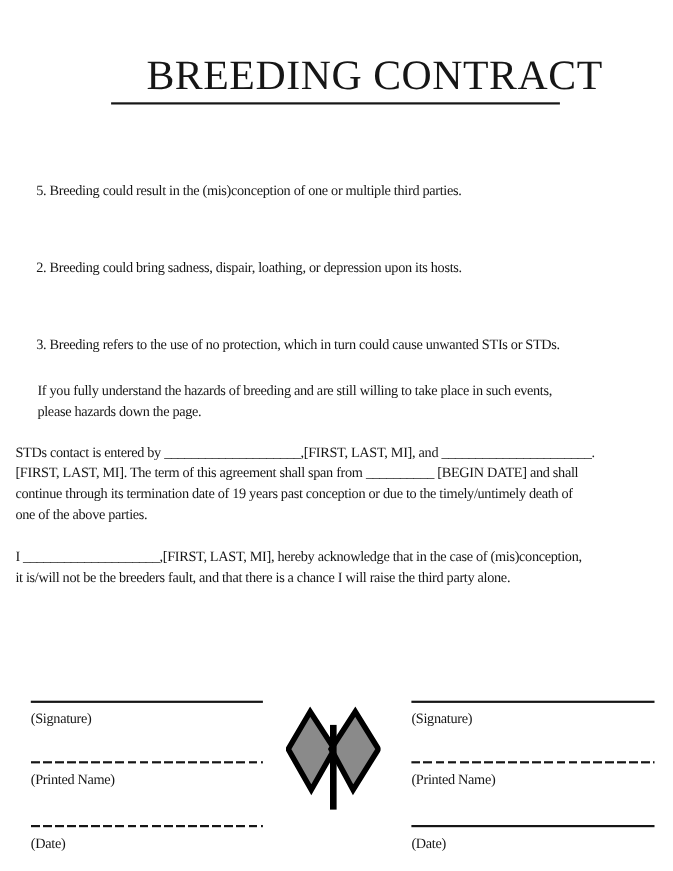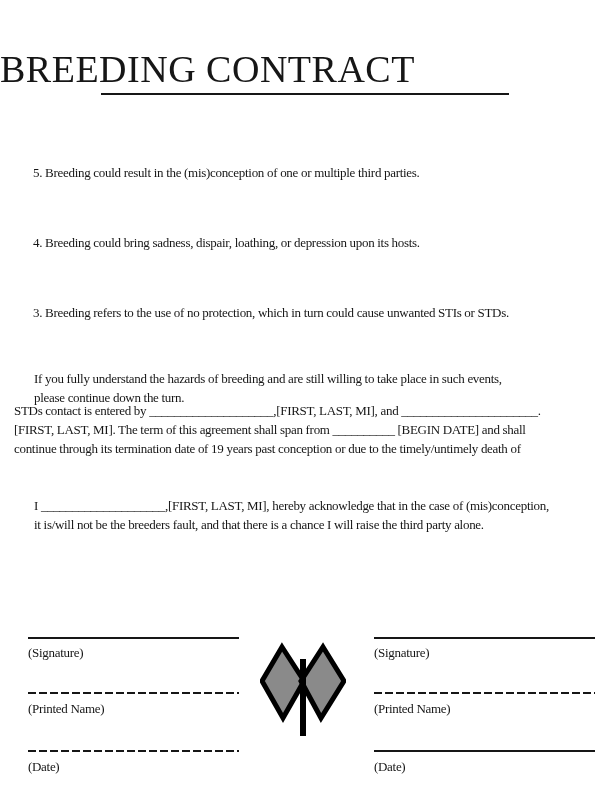--- a/index.html
+++ b/index.html
@@ -10,32 +10,32 @@
     background:#ffffff;
     overflow:hidden;
     font-family:"Liberation Serif","DejaVu Serif",serif;
     color:#161616;
     font-size:13px;
     letter-spacing:-0.3px;
   }
   .line{white-space:nowrap;line-height:19px;}
   #title{
     position:absolute;top:48px;left:0;width:548px;
-    margin:0;text-align:left;
+    margin:0;text-align:right;
     font-size:38px;font-weight:normal;letter-spacing:0.5px;
     line-height:42px;
   }
   #title-underline{position:absolute;top:93px;left:101px;width:408px;height:2px;background:#161616;}
   #intro{position:absolute;top:122px;left:50px;}
   #hazard-1{position:absolute;top:163px;left:33px;}
   #hazard-2{position:absolute;top:233px;left:33px;}
   #hazard-3{position:absolute;top:303px;left:33px;}
-  #confirmation{position:absolute;top:345px;left:34px;margin-top:24px;}
+  #confirmation{position:absolute;top:345px;left:34px;}
   #contract{position:absolute;top:401px;left:14px;}
-  #acknowledgement{position:absolute;top:496px;left:14px;margin-left:20px;}
+  #acknowledgement{position:absolute;top:496px;left:14px;}
   #modification{position:absolute;top:554px;left:33px;}
   .sig-col{position:absolute;top:635px;height:150px;}
   #sig-col-left{left:28px;width:211px;}
   #sig-col-right{left:374px;width:221px;}
   .sig-line{position:absolute;left:0;right:0;height:2px;background:#161616;}
   .sig-line.dashed{
     background:repeating-linear-gradient(90deg,#161616 0px,#161616 8px,transparent 8px,transparent 11px);
     height:1.5px;
   }
   .sig-label{position:absolute;left:0;right:0;text-align:left;white-space:nowrap;}
@@ -47,32 +47,33 @@
 </head>
 <body>
 
 <div class="page">
 
   <h1 id="title">BREEDING CONTRACT</h1>
   <div id="title-underline"></div>
 
 
   <div id="hazard-1" class="line">5. Breeding could result in the (mis)conception of one or multiple third parties.</div>
-  <div id="hazard-2" class="line">4. Breeding could bring sadness, dispair, loathing, or depression upon its hosts.</div>
+  <div id="hazard-2" class="line">2. Breeding could bring sadness, dispair, loathing, or depression upon its hosts.</div>
   <div id="hazard-3" class="line">3. Breeding refers to the use of no protection, which in turn could cause unwanted STIs or STDs.</div>
 
   <div id="confirmation">
     <div class="line">If you fully understand the hazards of breeding and are still willing to take place in such events,</div>
-    <div class="line">please continue down the turn.</div>
+    <div class="line">please hazards down the page.</div>
   </div>
 
   <div id="contract">
     <div class="line">STDs contact is entered by ____________________,[FIRST, LAST, MI], and ______________________.</div>
     <div class="line">[FIRST, LAST, MI]. The term of this agreement shall span from __________ [BEGIN DATE] and shall</div>
     <div class="line">continue through its termination date of 19 years past conception or due to the timely/untimely death of</div>
+    <div class="line">one of the above parties.</div>
   </div>
 
   <div id="acknowledgement">
     <div class="line">I ____________________,[FIRST, LAST, MI], hereby acknowledge that in the case of (mis)conception,</div>
     <div class="line">it is/will not be the breeders fault, and that there is a chance I will raise the third party alone.</div>
   </div>
 
 
   <div id="sig-col-left" class="sig-col">
     <div class="sig-line r1-line"></div>

